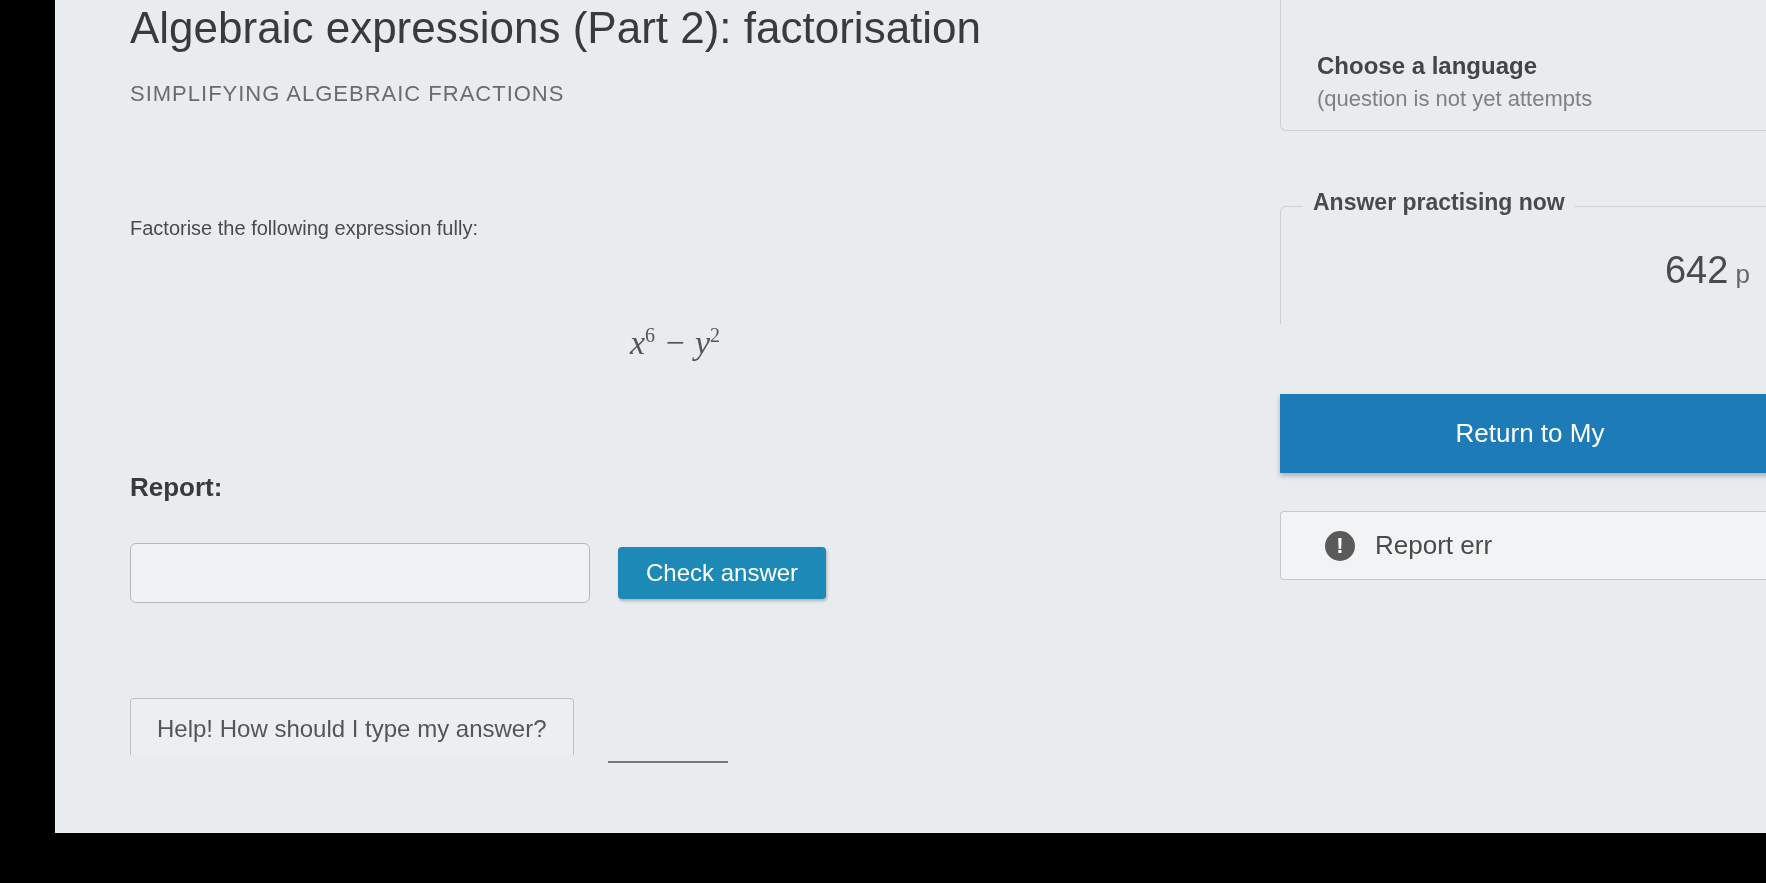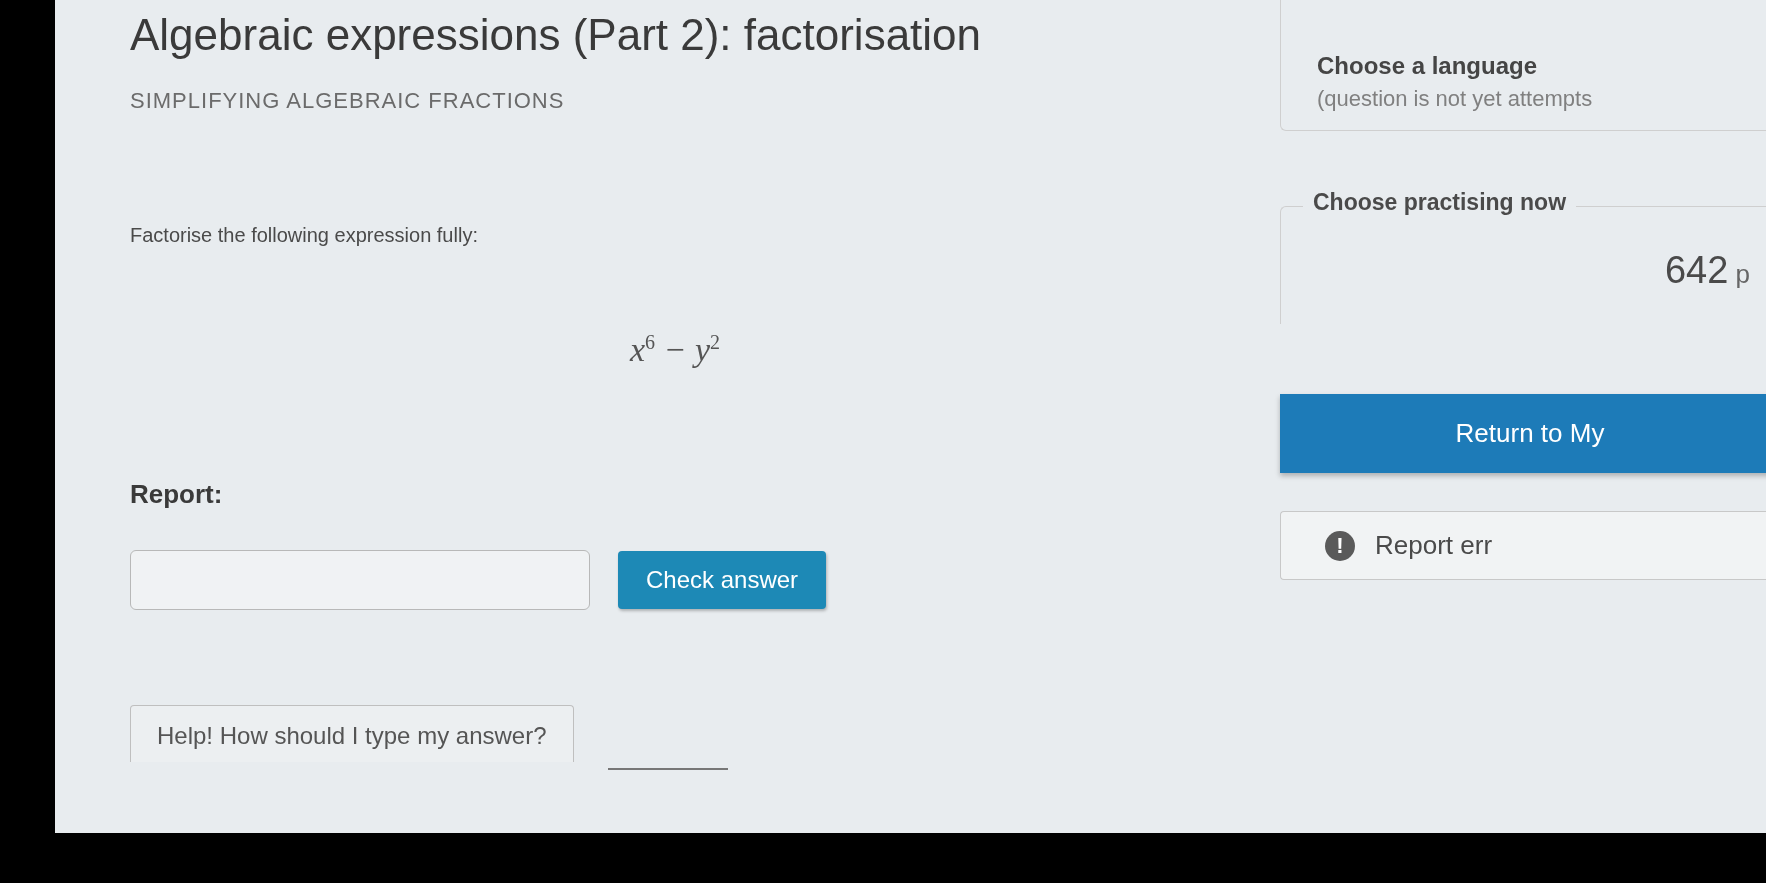--- a/index.html
+++ b/index.html
@@ -29,21 +29,21 @@
       bottom: 0;
       width: 100%;
       height: 50px;
       background: #000;
     }
     .main-content {
       position: absolute;
       left: 130px;
       top: 0;
       width: 1090px;
-      padding-top: 10px;
+      padding-top: 3px;
     }
     .page-title {
       font-size: 44px;
       font-weight: 400;
       color: #3a3a3a;
       margin-bottom: 28px;
     }
     .subtitle {
       font-size: 22px;
       color: #6b6b6b;
@@ -83,21 +83,21 @@
     .answer-input {
       width: 460px;
       height: 60px;
       border: 1px solid #b8b8b8;
       border-radius: 6px;
       background: #f0f2f4;
       font-size: 20px;
       padding: 0 14px;
     }
     .check-btn {
-      height: 58px;
+      height: 52px;
       padding: 0 28px;
       background: #1d89b6;
       color: #fff;
       border: none;
       border-radius: 4px;
       font-size: 24px;
       cursor: pointer;
       box-shadow: 1px 2px 3px rgba(0,0,0,0.25);
     }
     .attempts {
@@ -264,21 +264,21 @@
   </div>
 </div>
 
 <div class="sidebar">
   <div class="lang-box">
     <div class="lang-title">Choose a language</div>
     <div class="lang-note">(question is not yet attempts</div>
   </div>
 
   <div class="stats-box">
-    <div class="stats-legend">Choose practising now</div>
+    <div class="stats-legend">Answer practising now</div>
     <div class="stats-value">
       <span>642</span><span class="unit"> p</span>
     </div>
   </div>
 
   <button class="return-btn">Return to My </button>
 
   <button class="report-btn">
     <span class="exclaim-icon">!</span>
     <span>Report err</span>

